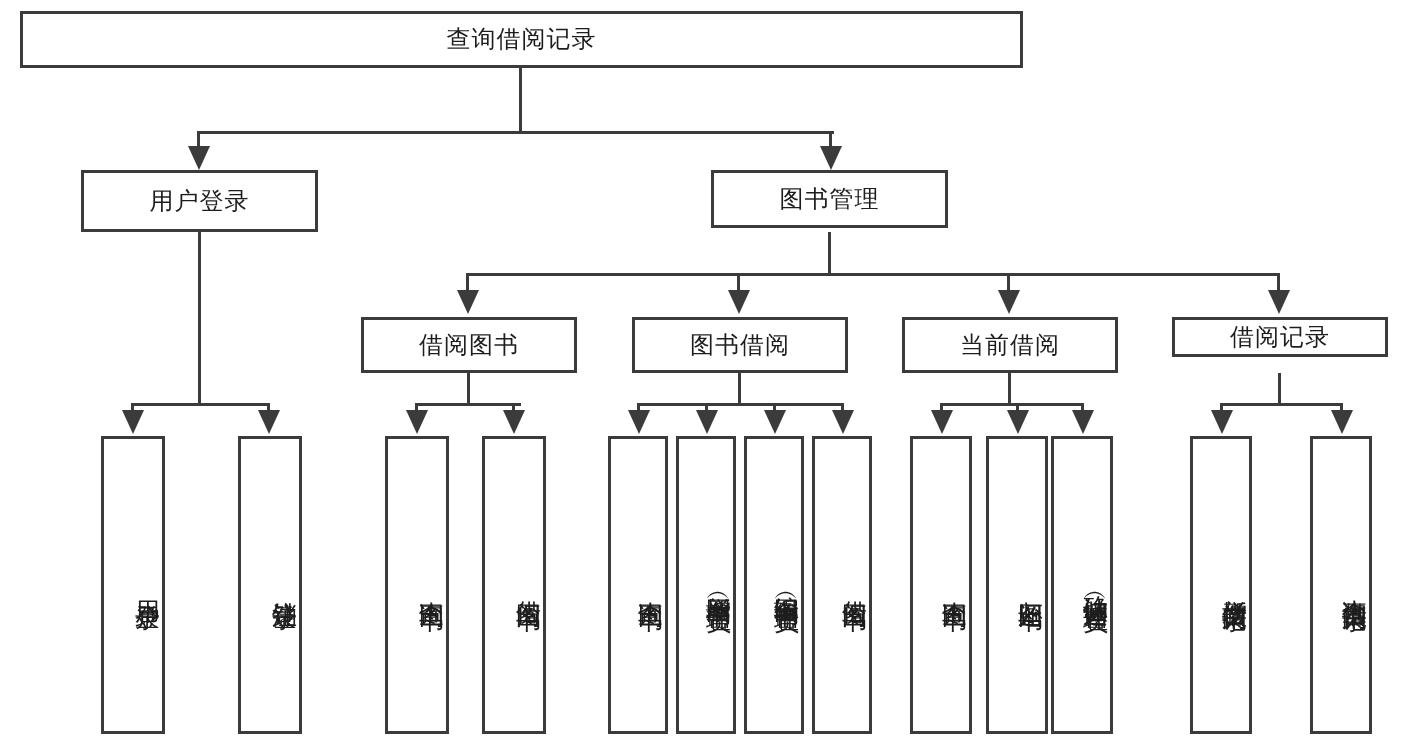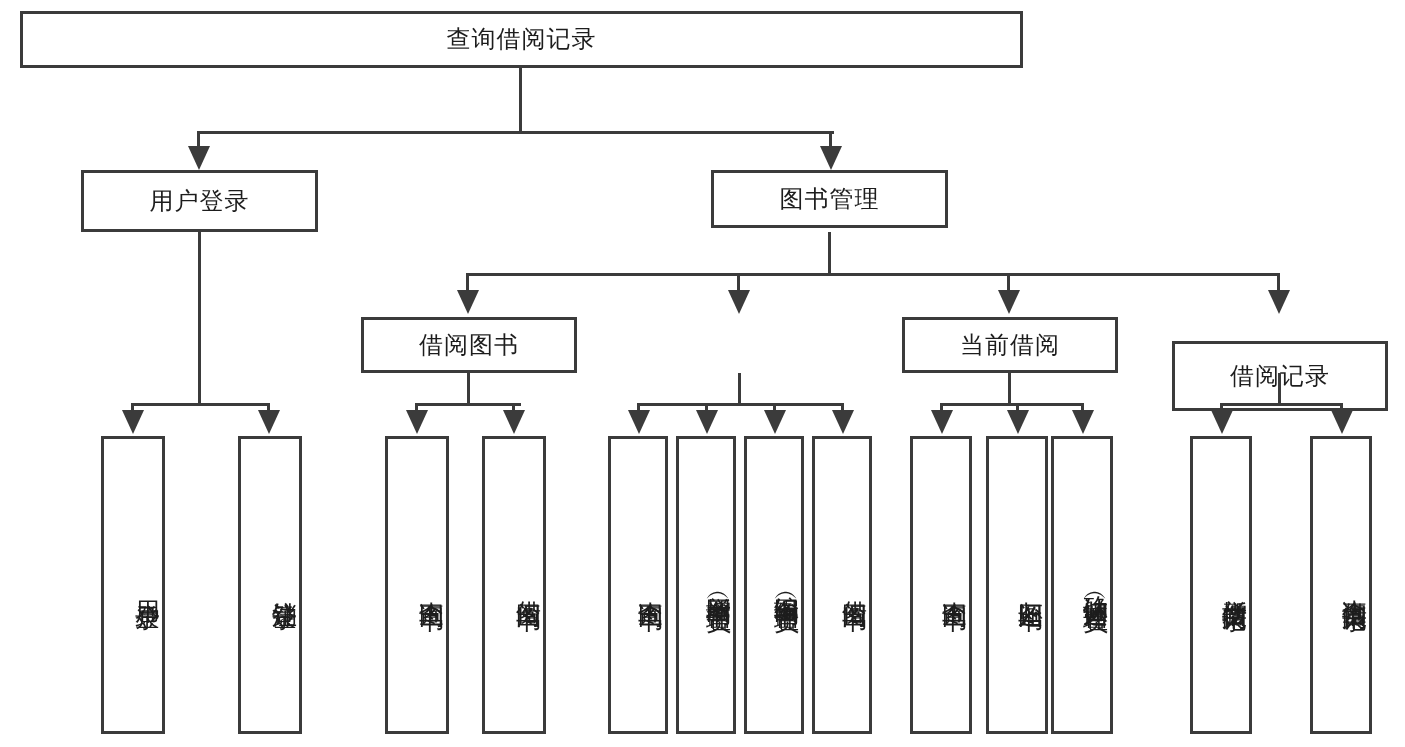--- a/index.html
+++ b/index.html
@@ -118,24 +118,27 @@
   <div class="vline" style="left:737px; top:273px; height:22px;"></div>
   <div class="arrow" style="left:728px; top:290px;"></div>
   <div class="vline" style="left:1007px; top:273px; height:22px;"></div>
   <div class="arrow" style="left:998px; top:290px;"></div>
   <div class="vline" style="left:1277px; top:273px; height:22px;"></div>
   <div class="arrow" style="left:1268px; top:290px;"></div>
 
   <div class="node horiz" id="n-l3-0" style="left: 361px; top: 317px; width: 216px; height: 56px;">
     <span>借阅图书</span>
   </div>
+  <div class="node horiz" id="n-l3-1" style="left: 632px; top: 317px; width: 216px; height: 56px;">
+    <span>图书借阅</span>
+  </div>
   <div class="node horiz" id="n-l3-2" style="left: 902px; top: 317px; width: 216px; height: 56px;">
     <span>当前借阅</span>
   </div>
-  <div class="node horiz" id="n-l3-3" style="left: 1172px; top: 317px; width: 216px; height: 70px; margin-top: 24px;">
+  <div class="node horiz" id="n-l3-3" style="left: 1172px; top: 317px; width: 216px; height: 40px;">
     <span>借阅记录</span>
   </div>
 
   <div class="vline" style="left:467px; top:373px; height:33px;"></div>
   <div class="hline" style="left:415px; top:403px; width:106px;"></div>
   <div class="vline" style="left:415px; top:403px; height:12px;"></div>
   <div class="arrow" style="left:406px; top:410px;"></div>
   <div class="vline" style="left:512px; top:403px; height:12px;"></div>
   <div class="arrow" style="left:503px; top:410px;"></div>
 

